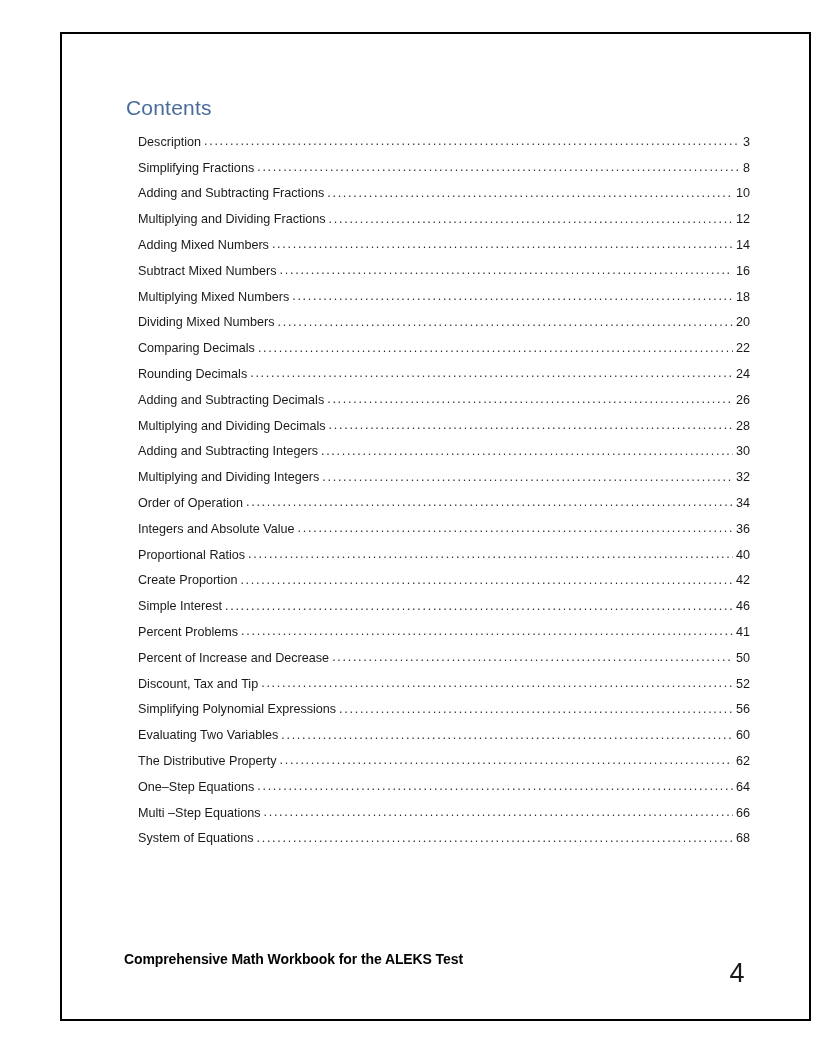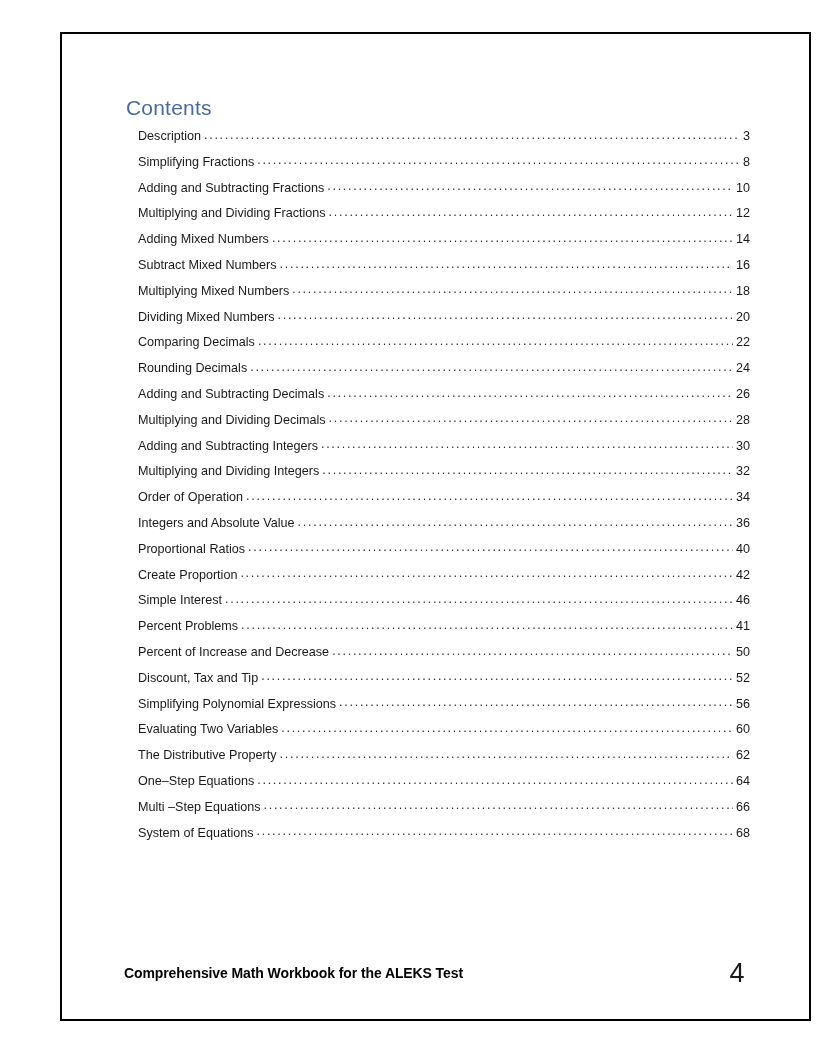--- a/index.html
+++ b/index.html
@@ -55,21 +55,21 @@
     position: absolute;
     left: 76px;
     top: 95px;
     width: 612px;
     list-style: none;
     margin: 0;
     padding: 0;
   }
   .toc-entry {
     display: flex;
-    align-items: flex-start;
+    align-items: center;
     height: 25.8px;
     font-size: 12.6px;
     color: #1a1a1a;
     white-space: nowrap;
     overflow: hidden;
   }
   .toc-title {
     flex: 0 0 auto;
     padding-right: 2px;
   }
@@ -102,21 +102,21 @@
   #page-footer {
     position: absolute;
     left: 0;
     right: 0;
     bottom: 30px;
     height: 40px;
   }
   #footer-title {
     position: absolute;
     left: 62px;
-    bottom: 8px;
+    bottom: 22px;
     font-size: 14px;
     font-weight: bold;
     color: #000000;
     white-space: nowrap;
     letter-spacing: -0.1px;
   }
   #footer-page-number {
     position: absolute;
     left: 655px;
     bottom: 0px;

